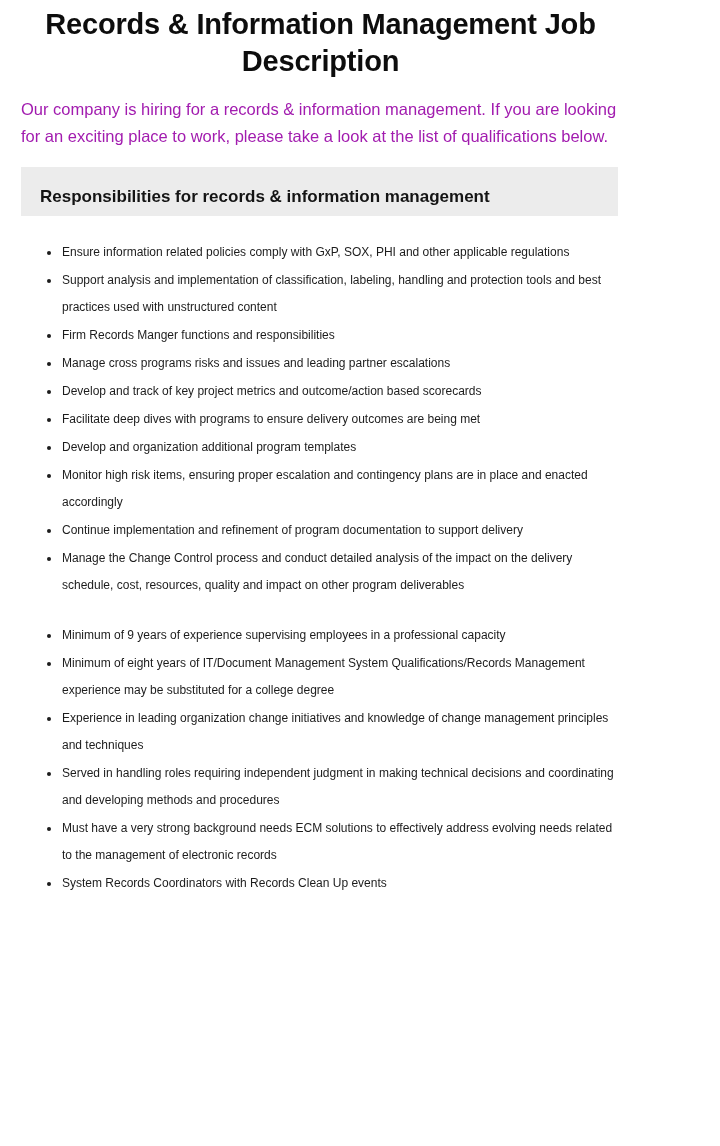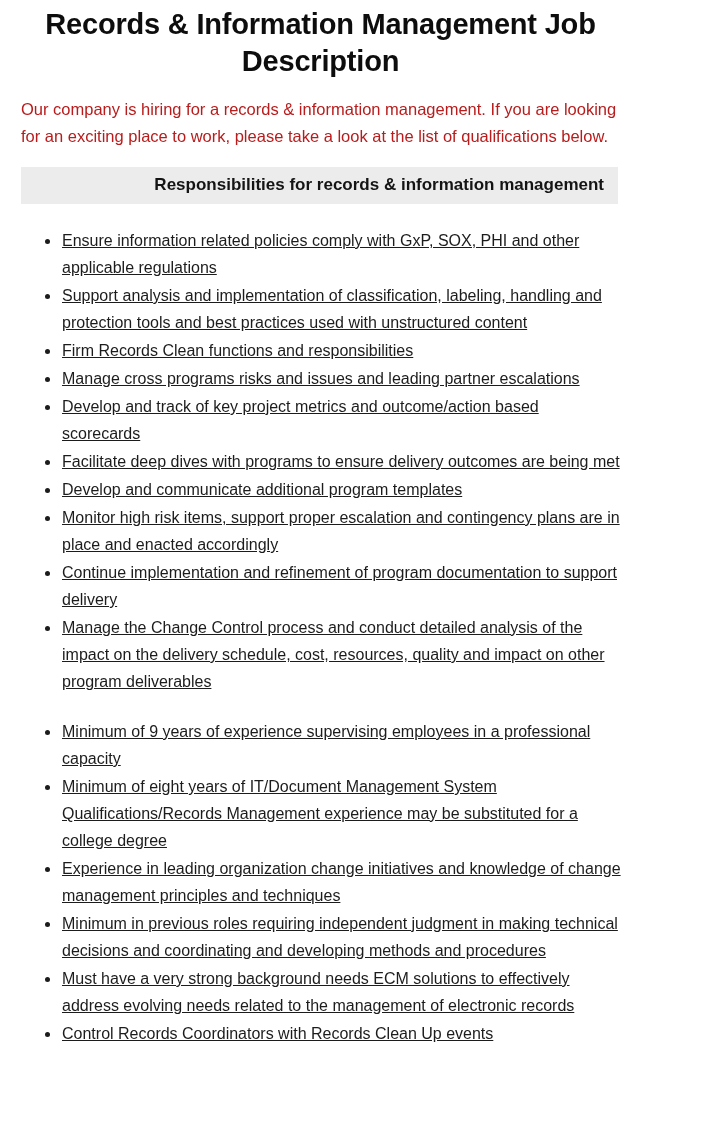--- a/index.html
+++ b/index.html
@@ -26,74 +26,72 @@
     font-weight: 800;
     text-align: center;
     margin: 0 28px;
     color: #0d0d0d;
     letter-spacing: -0.2px;
   }
   .intro {
     font-size: 16.5px;
     line-height: 27px;
     margin: 16px 22px 0 21px;
-    color: #b91c1c;
+    color: #a21caf;
   }
   .section-heading {
     background: #ececec;
     margin: 17px 23px 0 21px;
-    padding: 8px 14px 9px 19px;
+    padding: 20px 14px 9px 19px;
     font-size: 17px;
     line-height: 20px;
     font-weight: bold;
     color: #141414;
-    text-align: right;
   }
   ul.item-list {
     margin: 23px 20px 0 21px;
     padding-left: 40px;
-    font-size: 16px;
+    font-size: 12px;
     line-height: 27px;
     color: #1c1c1c;
-    text-decoration: underline;
   }
   ul.item-list li {
     margin: 0 0 1px 0;
     padding-left: 1px;
   }
 </style>
 </head>
 <body>
 
 <div class="page">
 
   <h1 class="page-title">Records &amp; Information Management Job Description</h1>
 
   <p class="intro">Our company is hiring for a records &amp; information management. If you are looking for an exciting place to work, please take a look at the list of qualifications below.</p>
 
   <div class="section">
     <div class="section-heading">Responsibilities for records &amp; information management</div>
     <ul class="item-list">
       <li>Ensure information related policies comply with GxP, SOX, PHI and other applicable regulations</li>
       <li>Support analysis and implementation of classification, labeling, handling and protection tools and best practices used with unstructured content</li>
-      <li>Firm Records Clean functions and responsibilities</li>
+      <li>Firm Records Manger functions and responsibilities</li>
       <li>Manage cross programs risks and issues and leading partner escalations</li>
       <li>Develop and track of key project metrics and outcome/action based scorecards</li>
       <li>Facilitate deep dives with programs to ensure delivery outcomes are being met</li>
-      <li>Develop and communicate additional program templates</li>
-      <li>Monitor high risk items, support proper escalation and contingency plans are in place and enacted accordingly</li>
+      <li>Develop and organization additional program templates</li>
+      <li>Monitor high risk items, ensuring proper escalation and contingency plans are in place and enacted accordingly</li>
       <li>Continue implementation and refinement of program documentation to support delivery</li>
       <li>Manage the Change Control process and conduct detailed analysis of the impact on the delivery schedule, cost, resources, quality and impact on other program deliverables</li>
     </ul>
   </div>
 
   <div class="section">
     <ul class="item-list">
       <li>Minimum of 9 years of experience supervising employees in a professional capacity</li>
       <li>Minimum of eight years of IT/Document Management System Qualifications/Records Management experience may be substituted for a college degree</li>
       <li>Experience in leading organization change initiatives and knowledge of change management principles and techniques</li>
-      <li>Minimum in previous roles requiring independent judgment in making technical decisions and coordinating and developing methods and procedures</li>
+      <li>Served in handling roles requiring independent judgment in making technical decisions and coordinating and developing methods and procedures</li>
       <li>Must have a very strong background needs ECM solutions to effectively address evolving needs related to the management of electronic records</li>
-      <li>Control Records Coordinators with Records Clean Up events</li>
+      <li>System Records Coordinators with Records Clean Up events</li>
     </ul>
   </div>
 
 </div>
 
 </body></html>

